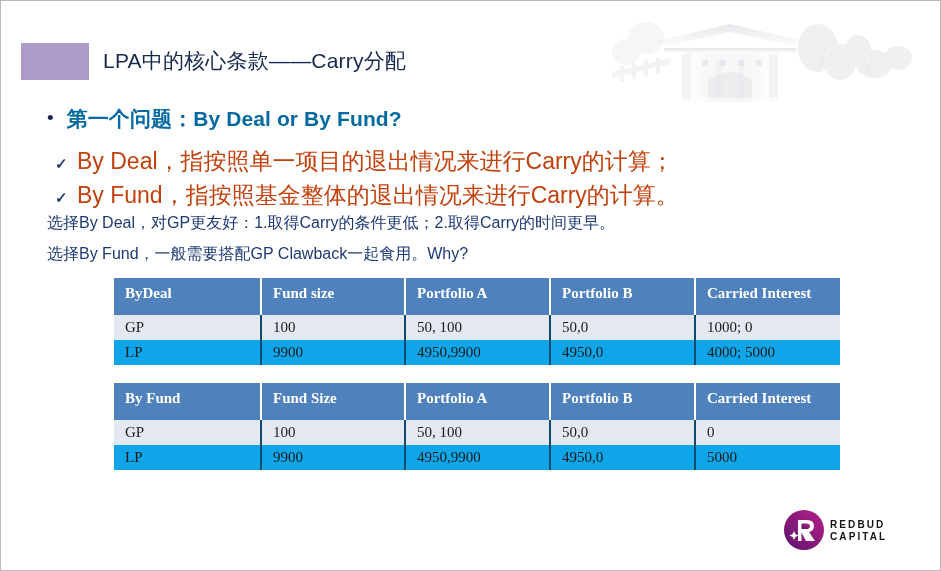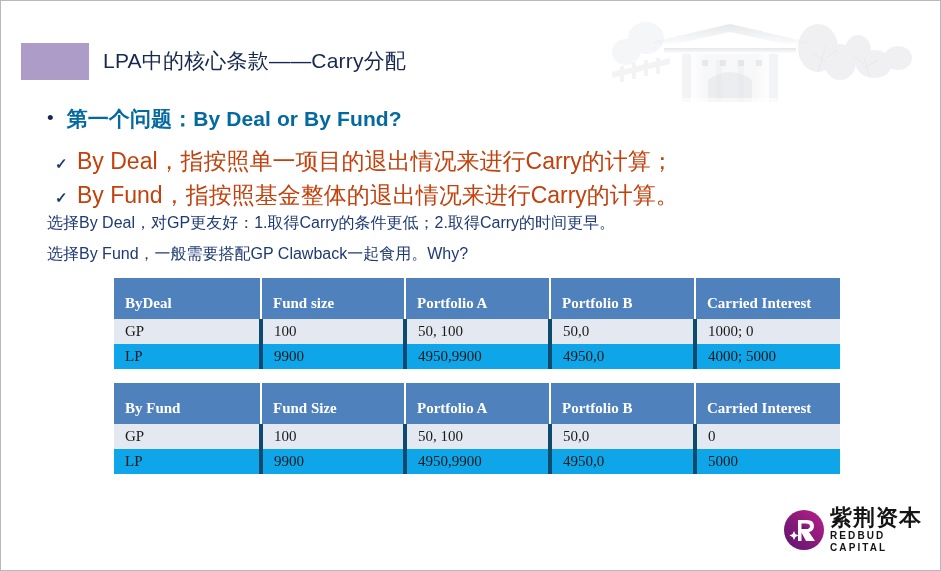--- a/index.html
+++ b/index.html
@@ -131,36 +131,36 @@
   .data-table col.c3 { width: 145px; }
   .data-table col.c4 { width: 145px; }
   .data-table col.c5 { width: 145px; }
 
   .data-table th {
     background: #4f81bd;
     color: #ffffff;
     font-weight: bold;
     font-size: 15px;
     text-align: left;
-    padding: 17px 0 7px 11px;
+    padding: 7px 0 7px 11px;
     height: 37px;
     vertical-align: top;
     border-right: 2px solid #ffffff;
     box-sizing: border-box;
   }
   .data-table th:last-child { border-right: none; }
 
   .data-table td {
     font-size: 15px;
     color: #1a1a1a;
     text-align: left;
     padding: 4px 0 4px 11px;
     height: 25px;
     vertical-align: middle;
-    border-right: 4px solid #0c4a6e;
+    border-right: 2px solid #0c4a6e;
     box-sizing: border-box;
   }
   .data-table td:last-child { border-right: none; }
 
   .row-a td { background: #e3e8f1; }
   .row-b td { background: #0ea5e9; }
 
   #table-bydeal { top: 272px; }
   #table-byfund { top: 377px; }
 
@@ -367,19 +367,18 @@
             <stop offset="55%" stop-color="#8e1b7a"></stop>
             <stop offset="100%" stop-color="#b9208a"></stop>
           </linearGradient>
         </defs>
         <circle cx="22" cy="22" r="20" fill="url(#lgGrad)"></circle>
         <path d="M16 33 L16 12 L25 12 q7 0 7 6 q0 5 -5 6 l6 9 L24 33 L19.5 24.5 L19.5 33 Z" fill="#ffffff"></path>
         <path d="M19.5 15.5 L24 15.5 q4 0 4 2.8 q0 2.8 -4 2.8 L19.5 21.1 Z" fill="url(#lgGrad)"></path>
         <path d="M12 23 l1.4 3.1 l3.1 1.4 l-3.1 1.4 L12 32 l-1.4 -3.1 L7.5 27.5 l3.1 -1.4 Z" fill="#ffffff"></path>
       </svg>
       <div id="logo-text">
-        <div id="logo-cn">紫荆资本</div>
         <div id="logo-en">REDBUD CAPITAL</div>
       </div>
     </div>
 
   </div>
 </div>
 
 </body></html>

